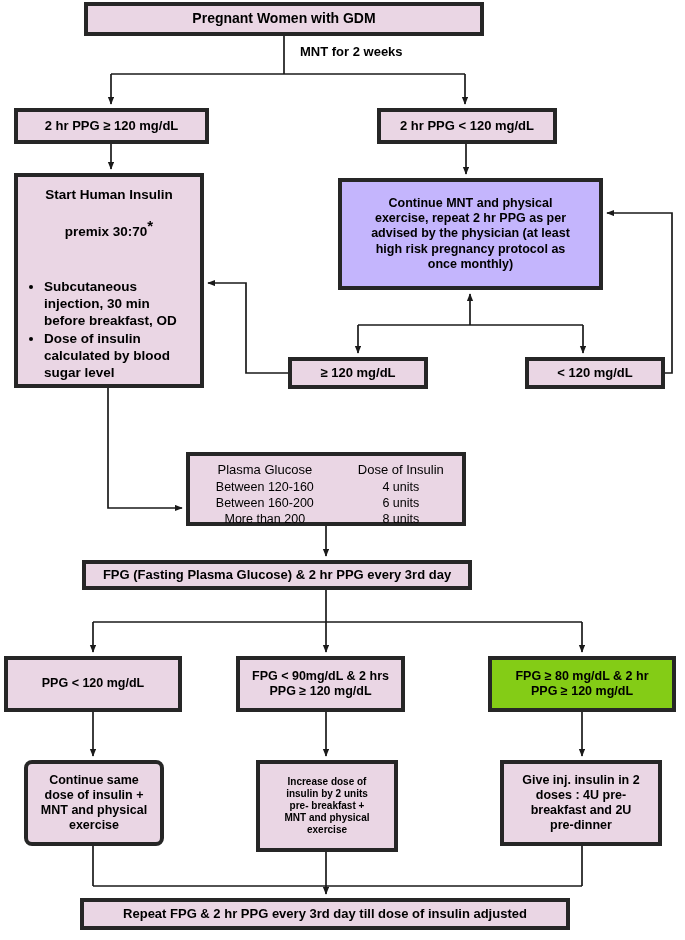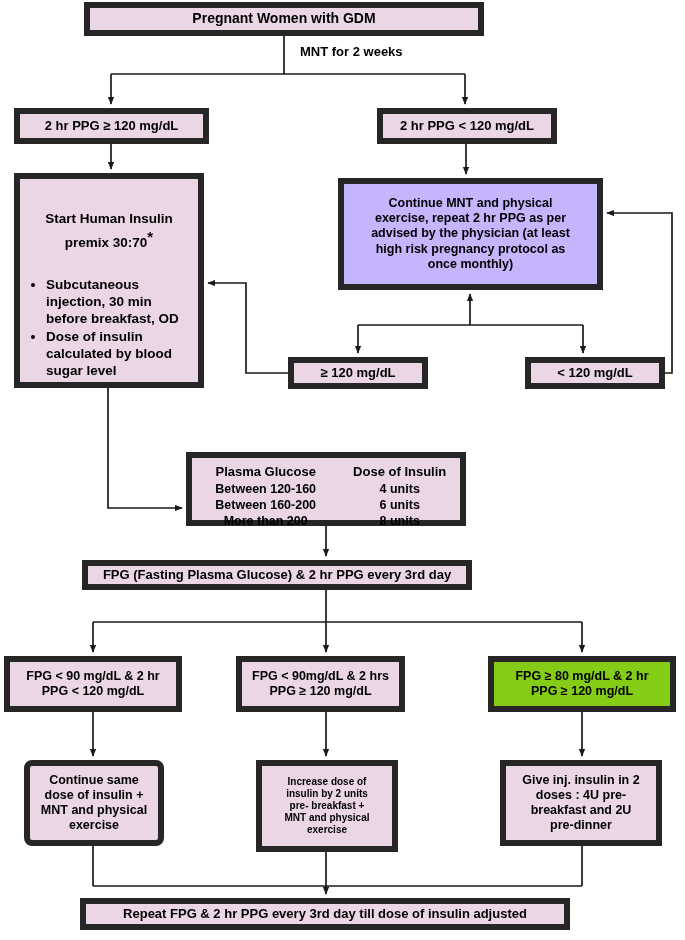--- a/index.html
+++ b/index.html
@@ -20,21 +20,21 @@
     left: 0;
     top: 0;
     width: 685px;
     height: 940px;
     pointer-events: none;
   }
   .node {
     position: absolute;
     box-sizing: border-box;
     background: #ead6e4;
-    border: 6px solid #701a75;
+    border: 4px solid #701a75;
     color: #000000;
     font-weight: bold;
     display: flex;
     flex-direction: column;
     align-items: center;
     justify-content: center;
     text-align: center;
     line-height: 1.22;
     z-index: 2;
   }
@@ -47,39 +47,39 @@
     white-space: nowrap;
     z-index: 3;
   }
 
   
   #n-root      { left: 84px;  top: 2px;   width: 400px; height: 34px; font-size: 14px; }
   #n-ppg-ge    { left: 14px;  top: 108px; width: 195px; height: 36px; font-size: 13px; }
   #n-ppg-lt    { left: 377px; top: 108px; width: 180px; height: 36px; font-size: 13px; }
 
   #n-insulin   { left: 14px;  top: 173px; width: 190px; height: 215px;
-                 font-size: 13px; justify-content: flex-end; padding-top: 10px; }
+                 font-size: 13px; justify-content: space-between; padding-top: 10px; }
   #n-insulin .hdr { font-size: 13.5px; }
   #n-insulin .hdr2 { font-size: 13.5px; margin-top: 8px; }
   #n-insulin ul {
     margin: 25px 0 0 0; padding: 0 6px 0 26px;
     text-align: left; list-style: disc; font-size: 13.5px; line-height: 1.25;
   }
   #n-insulin li { margin-bottom: 2px; }
   .sup-star { font-size: 15px; vertical-align: super; line-height: 0; }
 
   #n-continue  { left: 338px; top: 178px; width: 265px; height: 112px; font-size: 12.5px; padding: 0 6px; }
 
   #n-ge120     { left: 288px; top: 357px; width: 140px; height: 32px; font-size: 13px; }
   #n-lt120     { left: 525px; top: 357px; width: 140px; height: 32px; font-size: 13px; }
 
   #n-table     { left: 186px; top: 452px; width: 280px; height: 74px;
                  justify-content: flex-start; padding-top: 6px; font-size: 12.5px; }
   #n-table table { border-collapse: collapse; width: 100%; }
-  #n-table td { padding: 0 2px; font-weight: bold; font-size: 12.5px; line-height: 1.28; }
+  #n-table td { padding: 0 2px; font-weight: normal; font-size: 12.5px; line-height: 1.28; }
   #n-table td.l { text-align: center; width: 55%; }
   #n-table td.r { text-align: center; width: 45%; }
   #n-table tr.head td { font-size: 13px; }
 
   #n-fpg-row   { left: 82px;  top: 560px; width: 390px; height: 30px; font-size: 13px; }
 
   #n-d1        { left: 4px;   top: 656px; width: 178px; height: 56px; font-size: 12.5px; }
   #n-d2        { left: 236px; top: 656px; width: 169px; height: 56px; font-size: 12.5px; }
   #n-d3        { left: 488px; top: 656px; width: 188px; height: 56px; font-size: 12.5px; }
 
@@ -203,21 +203,20 @@
       </tr>
     </tbody>
       </table>
   </div>
 
   <div class="node" id="n-fpg-row" style="background: rgb(234, 214, 228); border-color: rgb(38, 38, 38); color: rgb(0, 0, 0);">
     <span class="line">FPG (Fasting Plasma Glucose) &amp; 2 hr PPG every 3rd day</span>
   </div>
 
   <div class="node" id="n-d1" style="background: rgb(234, 214, 228); border-color: rgb(38, 38, 38); color: rgb(0, 0, 0);">
-    <span class="line">FPG &lt; 90 mg/dL &amp; 2 hr</span>
     <span class="line">PPG &lt; 120 mg/dL</span>
   </div>
 
   <div class="node" id="n-d2" style="background: rgb(234, 214, 228); border-color: rgb(38, 38, 38); color: rgb(0, 0, 0);">
     <span class="line">FPG &lt; 90mg/dL &amp; 2 hrs</span>
     <span class="line">PPG ≥ 120 mg/dL</span>
   </div>
 
   <div class="node" id="n-d3" style="background: #84cc16; border-color: rgb(38, 38, 38); color: rgb(0, 0, 0);">
     <span class="line">FPG ≥ 80 mg/dL &amp; 2 hr</span>

